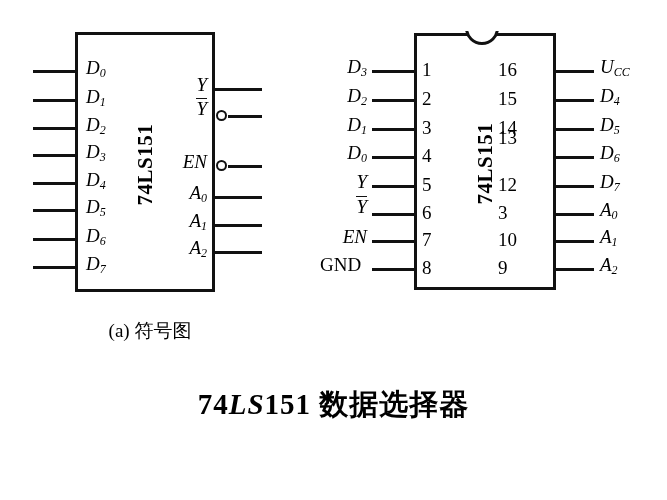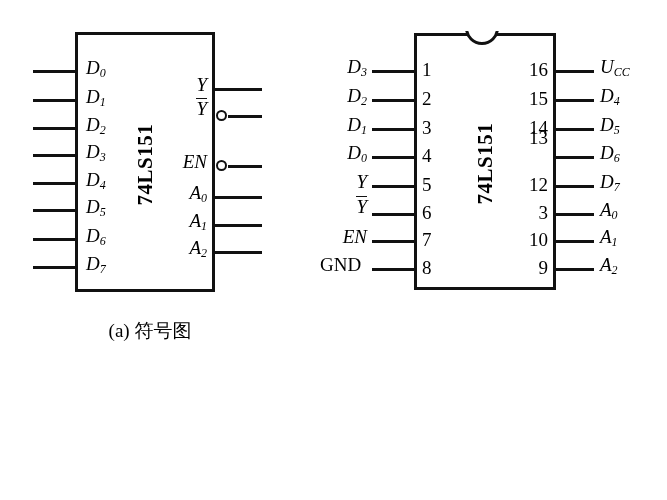--- a/index.html
+++ b/index.html
@@ -112,21 +112,21 @@
     box-sizing: border-box;
   }
 
   .pinnum {
     position: absolute;
     font-family: "Liberation Serif", serif;
     font-size: 19px;
     line-height: 19px;
   }
   .pinnum.left  { text-align: left; }
-  .pinnum.right { text-align: right; }
+  .pinnum.right { }
 
   
   .caption {
     position: absolute;
     font-family: "Liberation Serif", serif;
     font-size: 19px;
     white-space: nowrap;
     text-align: center;
   }
   #caption-a { left: 0;   top: 318px; width: 300px; }
@@ -244,14 +244,17 @@
         <div class="lead" style="left: 236px; top: 240px; width: 38px;"></div>
         <div class="pinlabel" style="left: 280px; top: 227px;">A<sub>1</sub></div>
         <div class="pinnum right" style="left: 178px; top: 230px; width: 50px;">10</div>
         <div class="lead" style="left: 236px; top: 268px; width: 38px;"></div>
         <div class="pinlabel" style="left: 280px; top: 255px;">A<sub>2</sub></div>
         <div class="pinnum right" style="left: 178px; top: 258px; width: 50px;">9</div>
       </div>
   </div>
 
 
+  <div id="main-title">
+    <span>74</span><span class="ital">LS</span><span>151</span><span> 数据选择器</span>
+  </div>
 
 </div>
 
 </body></html>

